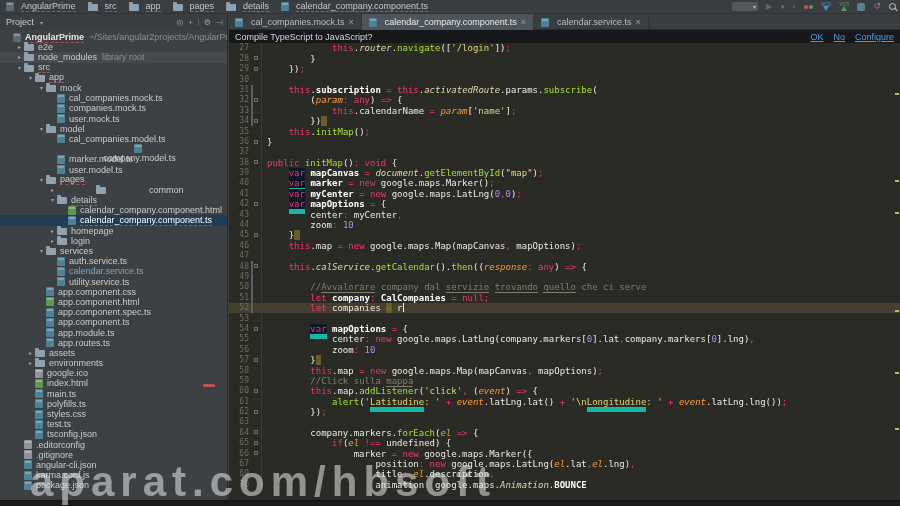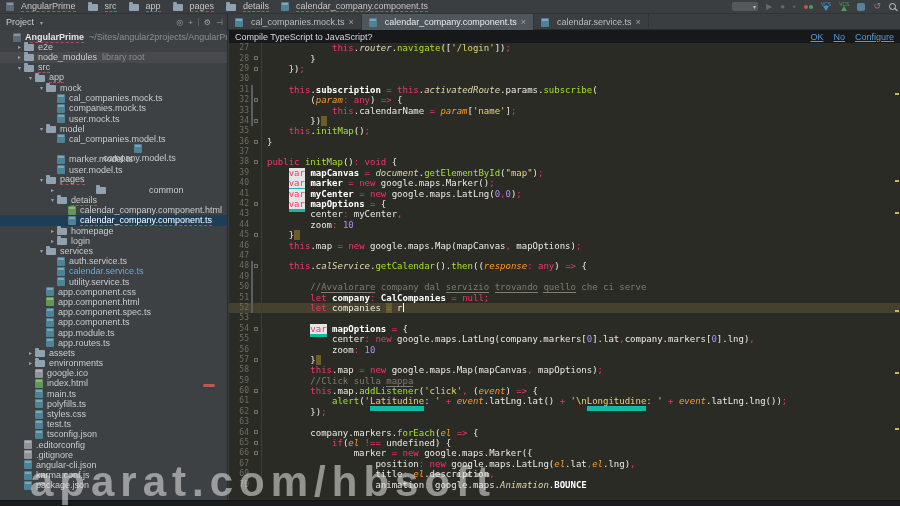--- a/index.html
+++ b/index.html
@@ -69,21 +69,21 @@
   #tree-error-mark { position:absolute; left:203px; top:384px; width:12px; height:3px;
     background:#c75450; border-radius:2px; z-index:3; }
 
   
   #editor { position:absolute; top:30px; left:229px; width:671px; height:476px; background:#2b2b25; }
   #notif { height:13px; background:#17181a; display:flex; align-items:center;
     padding:0 6px; font-size:9px; color:#d6d8d9; }
   #notif .actions { margin-left:auto; display:flex; gap:10px; }
   #notif .actions span { color:#4f9ee3; text-decoration:underline; }
   #code { position:relative; }
-  .cl { display:flex; height:10.4px; align-items:center; position:relative; }
+  .cl { display:flex; height:10.4px; align-items:flex-end; position:relative; }
   .cl.cur { background:#45412e; }
   .cl .ln { width:20px; text-align:right; font-family:"DejaVu Sans Mono", monospace;
     font-size:8px; color:#6d6d62; flex:none; line-height:10px; }
   .cl .gut { width:13px; flex:none; height:10.4px; position:relative;
     border-right:1px solid #3d3d35; }
   .cl .gut .chg { position:absolute; left:2px; top:0; width:2px; height:100%; background:#5a6062; }
   .cl .gut .fm { position:absolute; right:3px; top:3px; width:4px; height:4px;
     border:1px solid #6c6c62; background:#34342e; }
   .cl pre { font-family:"DejaVu Sans Mono", monospace; font-size:9px; line-height:10px;
     padding-left:5px; white-space:pre; }
@@ -91,21 +91,21 @@
   .tk-k { color:#f0356f; }
   .tk-f { color:#a6e22e; }
   .tk-s { color:#e2d774; }
   .tk-su { color:#e2d774; border-bottom:5px solid #14b8a6; }
   .tk-n { color:#ab8bf0; }
   .tk-p { color:#fd9a2e; font-style:italic; }
   .tk-i { color:#e0d8ae; font-style:italic; }
   .tk-b { color:#ffffff; font-weight:bold; }
   .tk-c { color:#7e7d70; }
   .tk-cu { color:#7e7d70; border-bottom:1px solid #7e7d70; }
-  .tk-vw { color:#f0356f; background:#e5e5e5; border-bottom:3px solid #14b8a6; }
+  .tk-vw { color:#f0356f; background:#0f172a; border-bottom:5px solid #14b8a6; }
   .tk-eq { color:#f0356f; background:#6b5c2a; }
   .tk-hl { background:#6b5c2a; }
   .tk-caret { display:inline-block; width:1px; height:9px; background:#ffffff; vertical-align:-1px; }
   #stripe { position:absolute; top:0; right:1px; width:4px; height:476px; }
   .smark { position:absolute; right:0; width:4px; height:2px; background:#c9b94e; }
 
   
   #watermark { position:absolute; left:30px; bottom:0px; z-index:9; font-size:42px;
     font-weight:bold; letter-spacing:6px; color:rgba(232,232,232,0.55); white-space:nowrap; }
   #statusbar { position:absolute; left:0; bottom:0; width:900px; height:6px; background:#1b1b1b;

